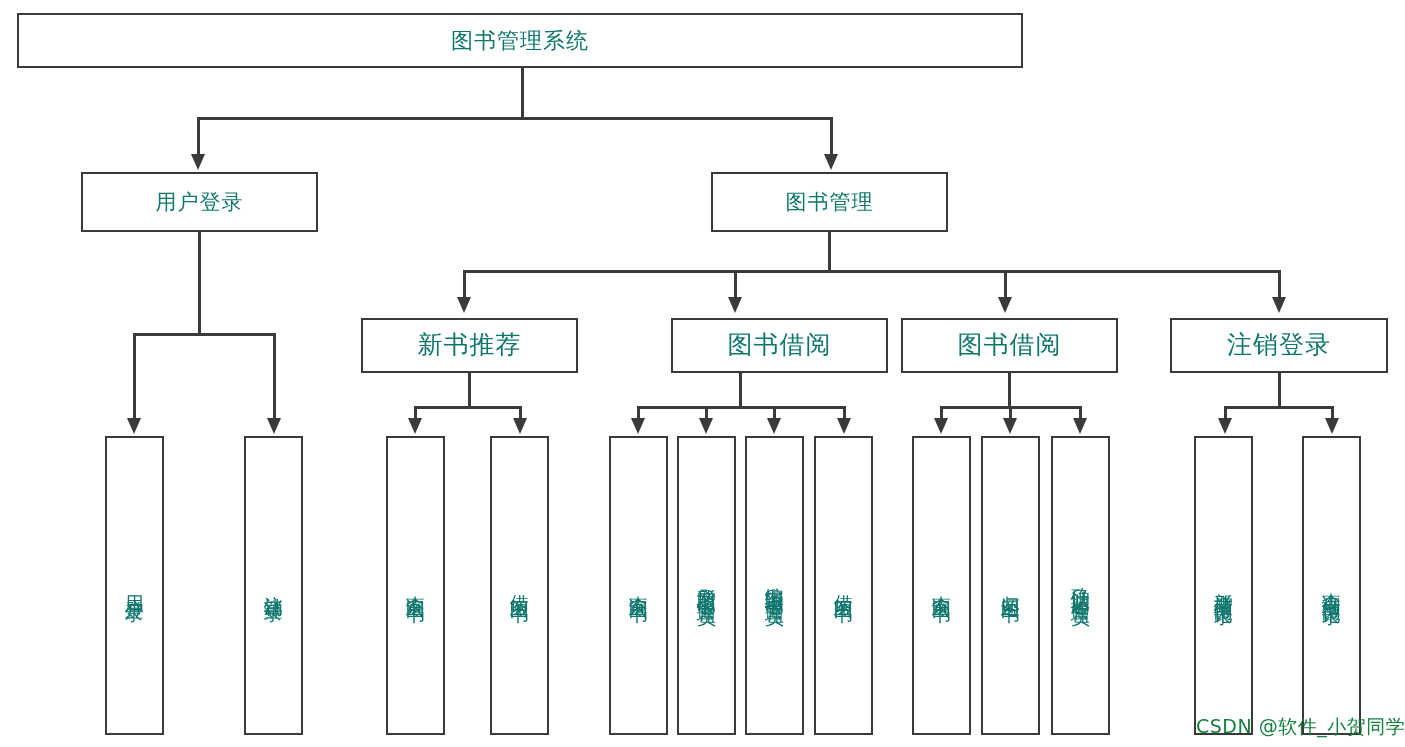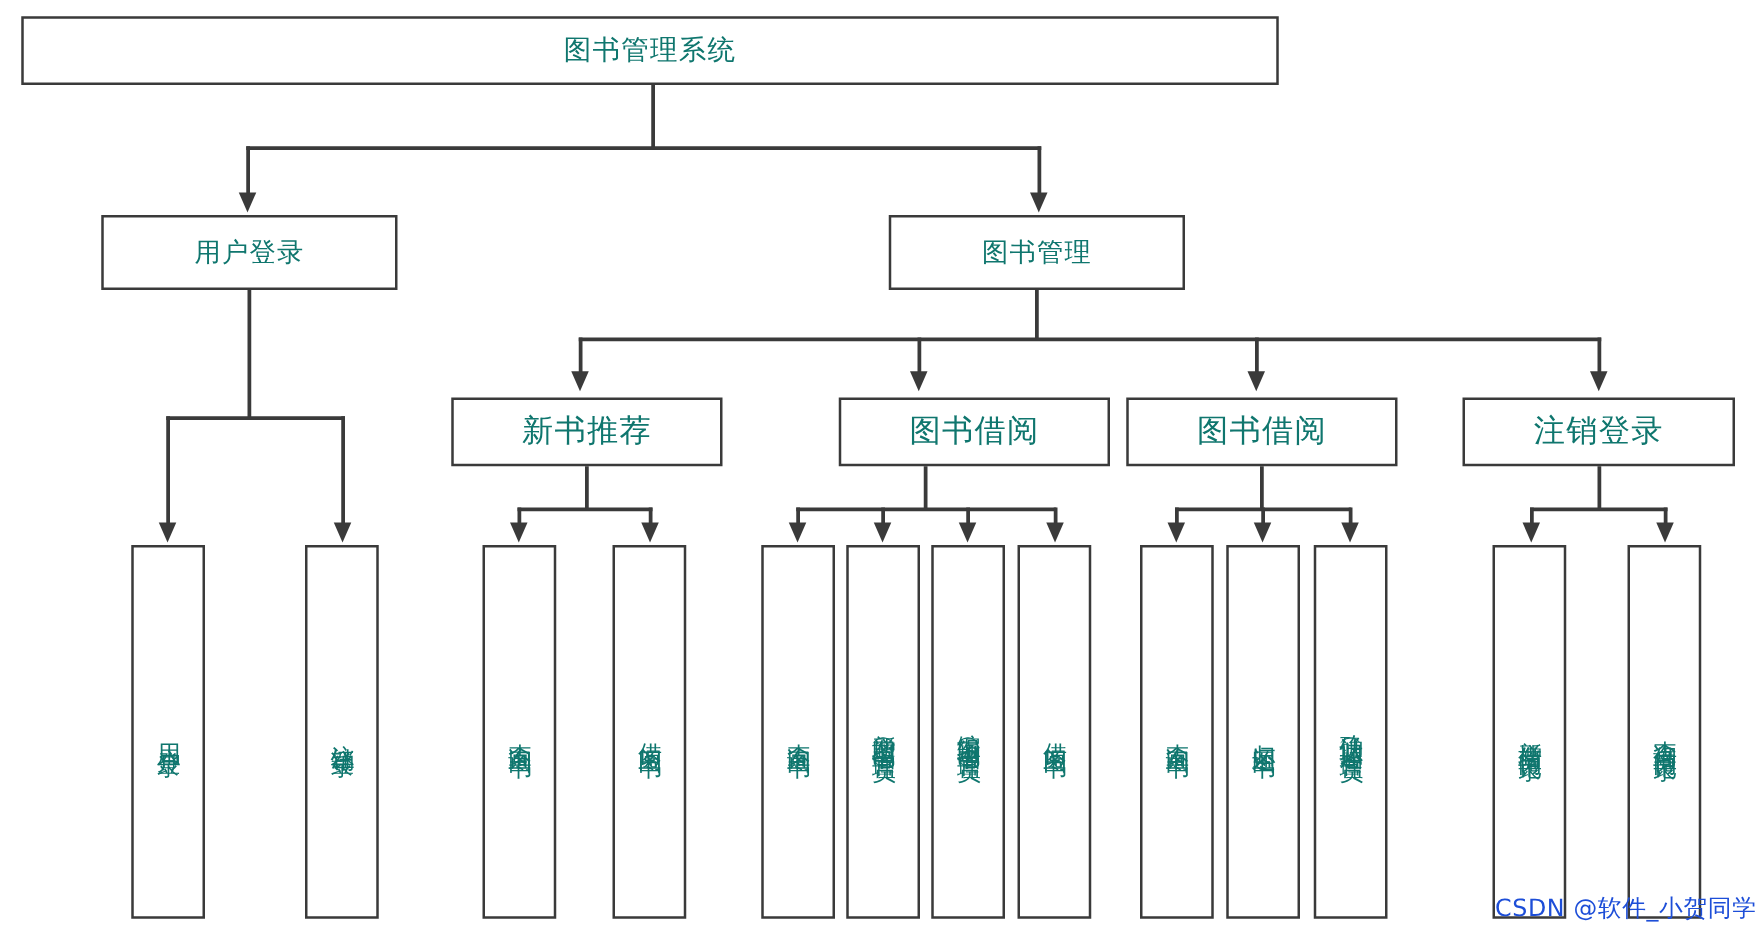--- a/index.html
+++ b/index.html
@@ -75,21 +75,21 @@
     width: 0;
     height: 0;
     border-left: 7px solid transparent;
     border-right: 7px solid transparent;
     border-top: 16px solid #3a3a3a;
   }
 
   
   #watermark {
     position: absolute;
-    color: #1d4ed8;
+    color: #15803d;
     font-size: 19px;
     letter-spacing: 0.5px;
     white-space: nowrap;
     pointer-events: none;
   }
 </style>
 </head>
 <body>
 
 <div id="canvas">

